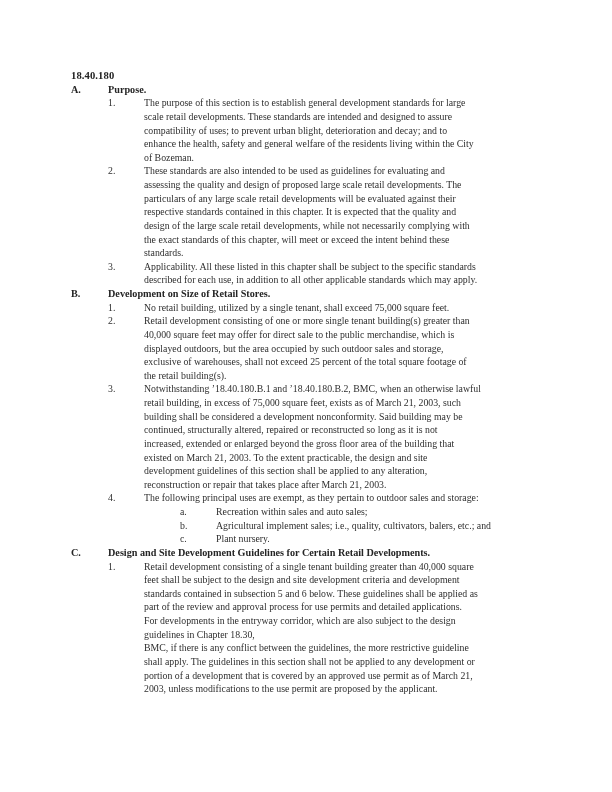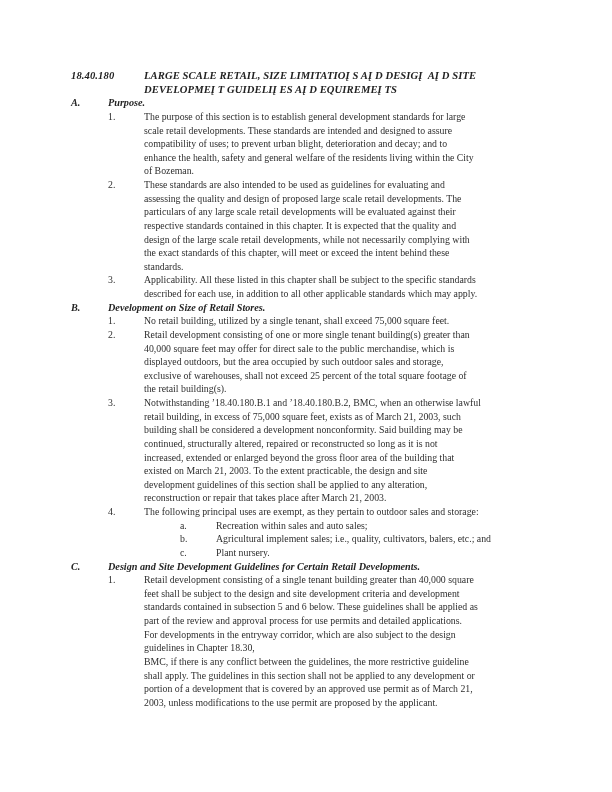--- a/index.html
+++ b/index.html
@@ -10,43 +10,41 @@
     height: 792px;
     background: #ffffff;
     overflow: hidden;
     font-family: "Liberation Serif", "DejaVu Serif", serif;
     color: #2e2e2e;
   }
   .doc { padding: 69px 4px 0 71px; }
   .row { display: flex; align-items: flex-start; }
   .pre { white-space: pre-wrap; }
   .grow { flex: 1 1 auto; }
-  .bold { font-weight: bold; font-style: italic; }
+  .bold { font-weight: bold; }
 
   
   .title-col  { flex: 0 0 73px; }
   .label-col  { flex: 0 0 37px; }
   .num-col    { flex: 0 0 36px; }
   .indent-1   { margin-left: 37px; }
   .indent-2   { margin-left: 109px; }
 
   .t-body  { font-size: 9.8px;  line-height: 13.63px; }
   .t-title { font-size: 10.6px; line-height: 13.63px; letter-spacing: 0.1px; color: #222222; }
   .t-head  { font-size: 10.2px; line-height: 13.63px; color: #252525; }
 </style>
 </head>
 <body>
 
 <div class="page">
   <div class="doc">
 
     <div class="row">
       <div class="title-col bold t-title">18.40.180</div>
-      <div class="grow pre bold t-title">LARGE SCALE RETAIL, SIZE LIMITATIOĮ S AĮ D DESIGĮ  AĮ D SITE
-DEVELOPMEĮ T GUIDELIĮ ES AĮ D EQUIREMEĮ TS</div>
     </div>
 
     <div class="row">
       <div class="label-col bold t-head">A.</div>
       <div class="grow bold t-head">Purpose.</div>
     </div>
     <div class="row indent-1 t-body">
       <div class="num-col">1.</div>
       <div class="grow pre">The purpose of this section is to establish general development standards for large
 scale retail developments. These standards are intended and designed to assure

